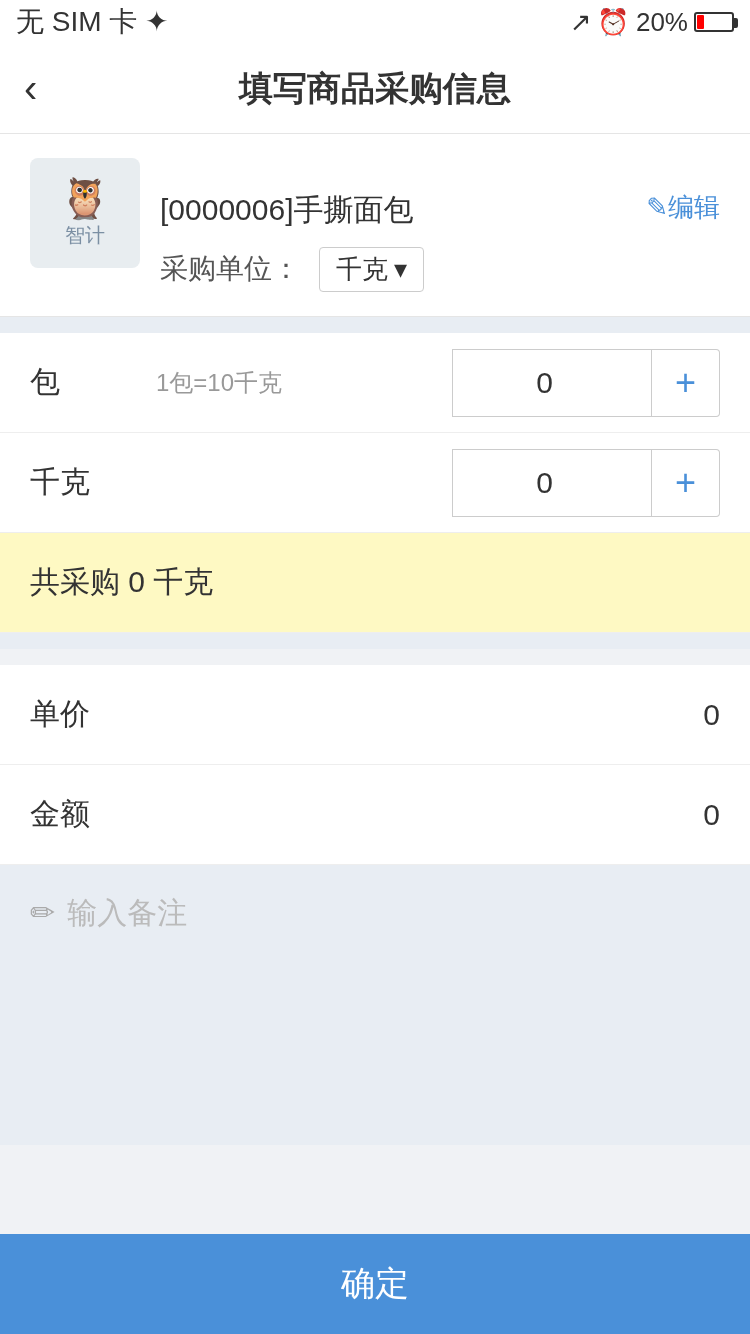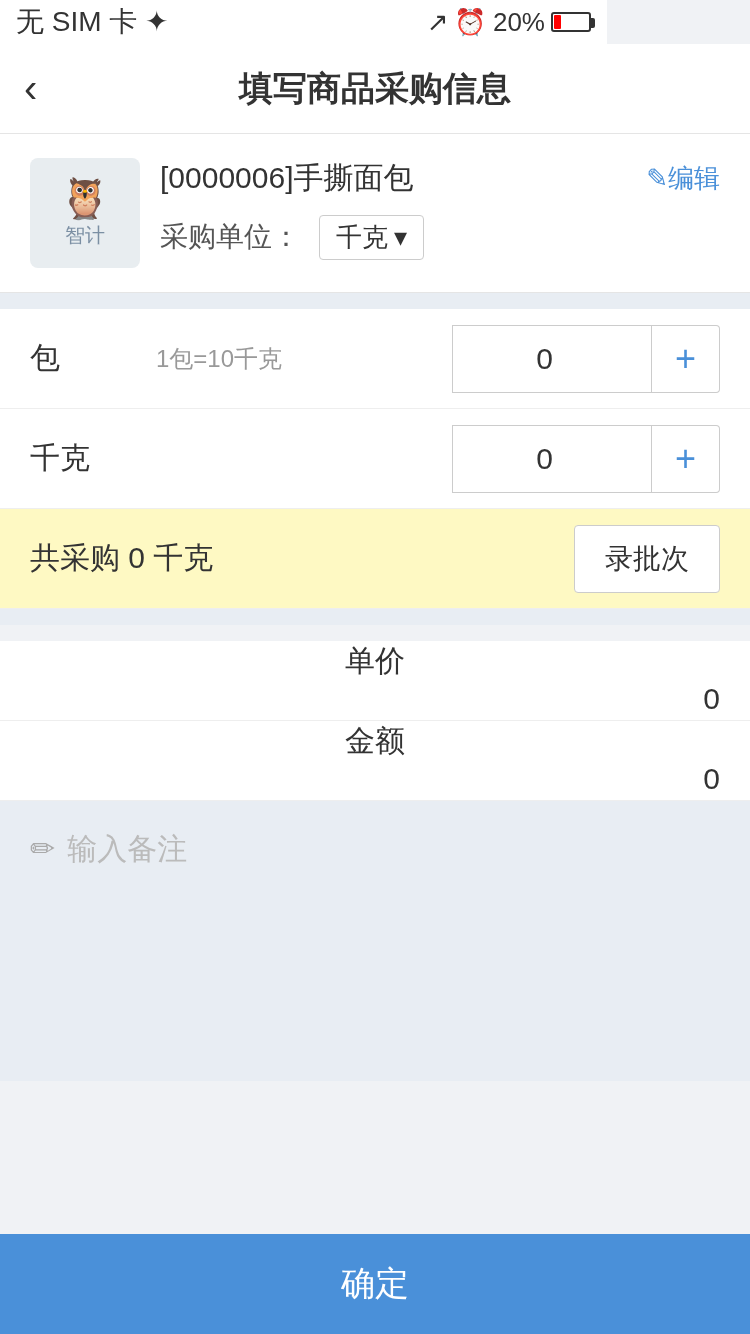--- a/index.html
+++ b/index.html
@@ -8,21 +8,21 @@
       width: 750px;
       min-height: 1334px;
       font-family: -apple-system, "PingFang SC", "Helvetica Neue", sans-serif;
       background: #f0f2f5;
       font-size: 32px;
       color: #333;
     }
 
     
     .status-bar {
-      width: 607px;
+      width: 750px;
       height: 44px;
       background: #fff;
       display: flex;
       align-items: center;
       justify-content: space-between;
       padding: 0 16px;
       font-size: 28px;
       font-weight: 500;
     }
     .status-left { display: flex; align-items: center; gap: 8px; }
@@ -112,22 +112,23 @@
       font-size: 20px;
       color: #7b8fa3;
       margin-top: 4px;
     }
     .product-info {
       flex: 1;
     }
     .product-header {
       display: flex;
       justify-content: space-between;
-      align-items: center;
+      align-items: flex-start;
       margin-bottom: 16px;
+      margin-top: 32px;
     }
     .product-name {
       font-size: 30px;
       color: #333;
       font-weight: 500;
     }
     .product-edit {
       font-size: 26px;
       color: #4a90d9;
       display: flex;
@@ -244,23 +245,22 @@
 
     
     .price-section {
       background: #fff;
       margin-top: 16px;
     }
     .price-row {
       display: flex;
       align-items: center;
       padding: 0 30px;
-      height: 80px;
+      height: 100px;
       border-bottom: 1px solid #eee;
-      flex-direction: column;
     }
     .price-row-label {
       font-size: 30px;
       color: #333;
     }
     .price-row-value {
       margin-left: auto;
       font-size: 30px;
       color: #333;
     }
@@ -367,21 +367,20 @@
   <div class="input-row">
     <span class="input-row-label">千克</span>
     <div class="input-right">
       <input class="qty-input" type="number" value="0" style="">
       <div class="qty-plus">+</div>
     </div>
   </div>
 
   <div class="summary-row">
     <span class="summary-text">共采购 0 千克</span>
-    <button class="record-btn">录批次</button>
   </div>
 
 </div>
 
 <div class="section-divider"></div>
 
 <div class="price-section">
   <div class="price-row">
     <span class="price-row-label">单价</span>
     <span class="price-row-value">0</span>

